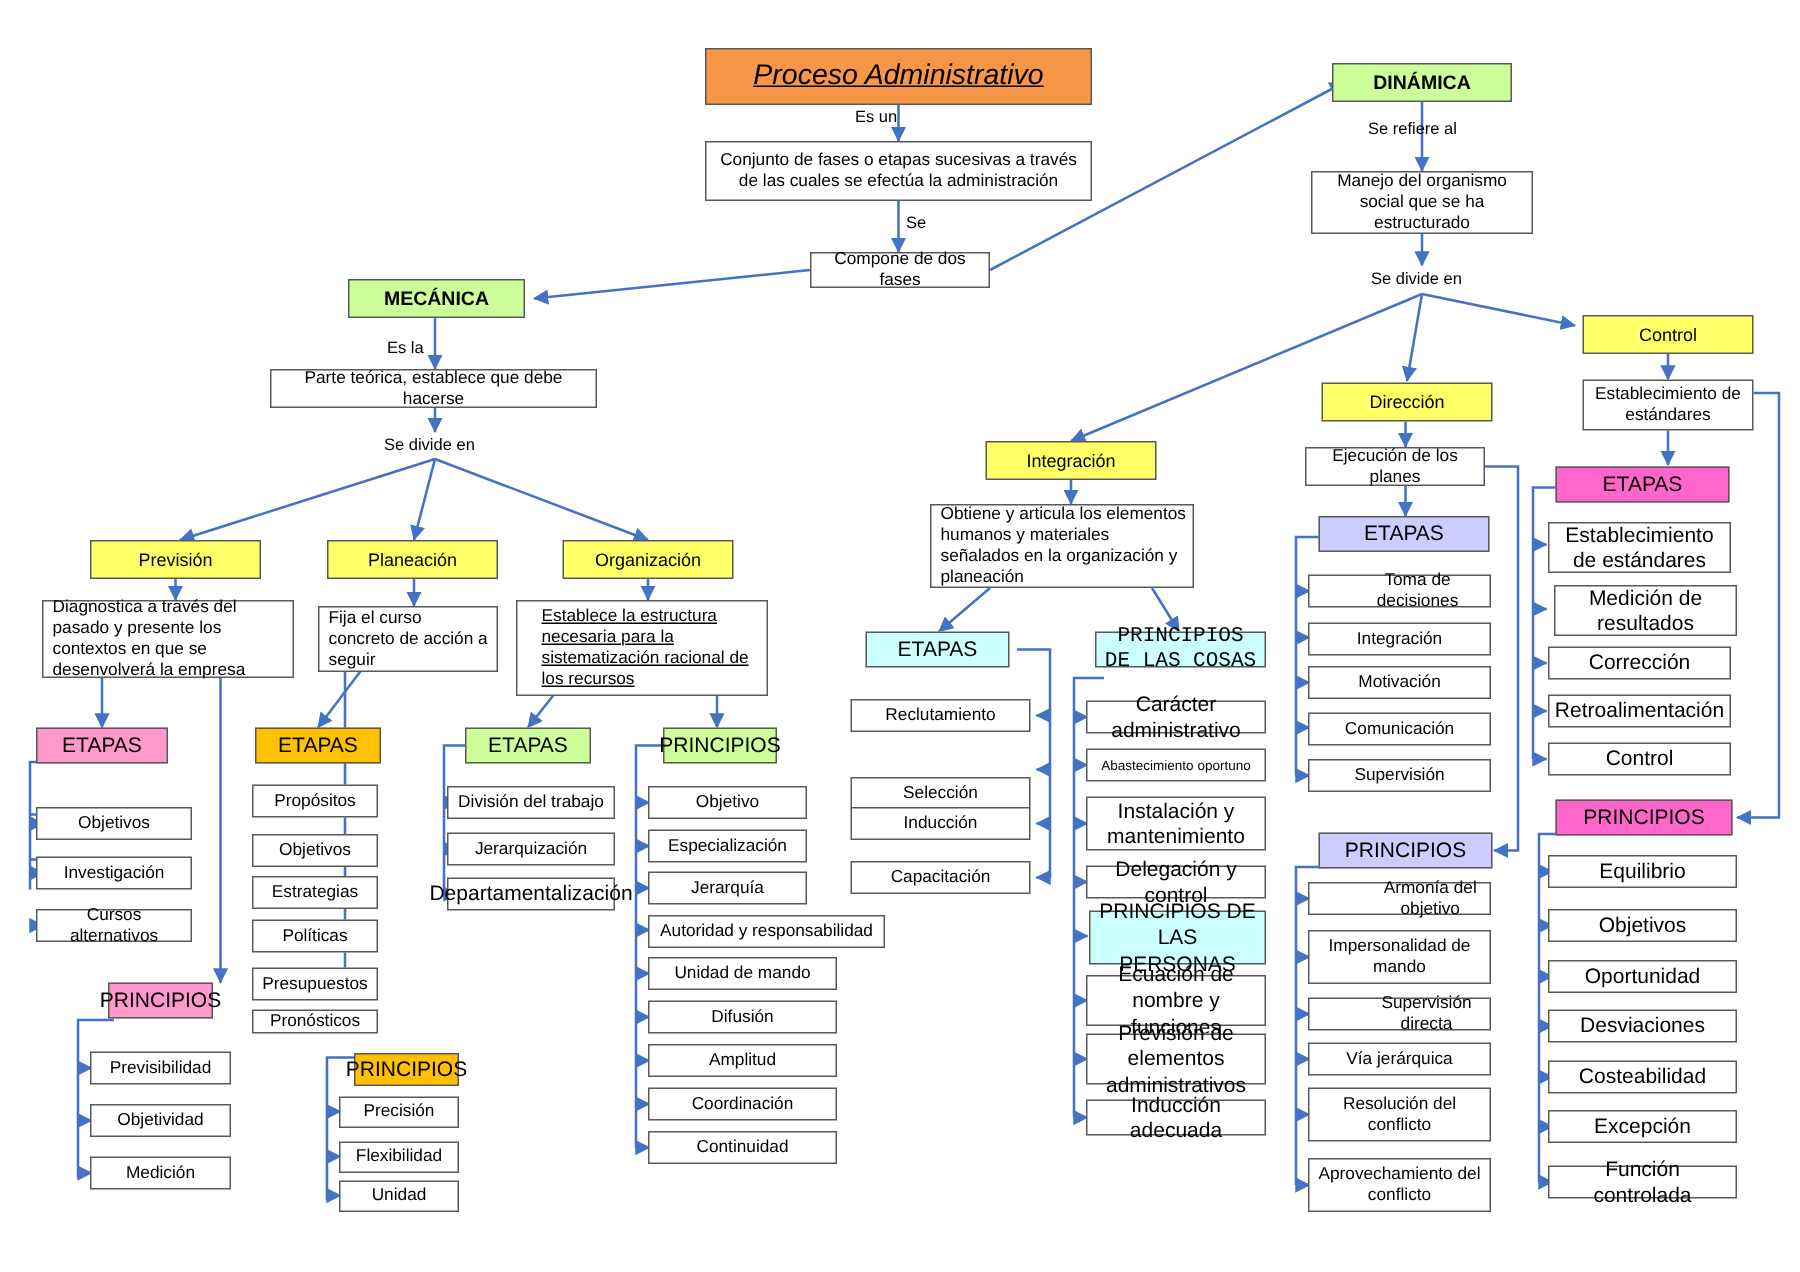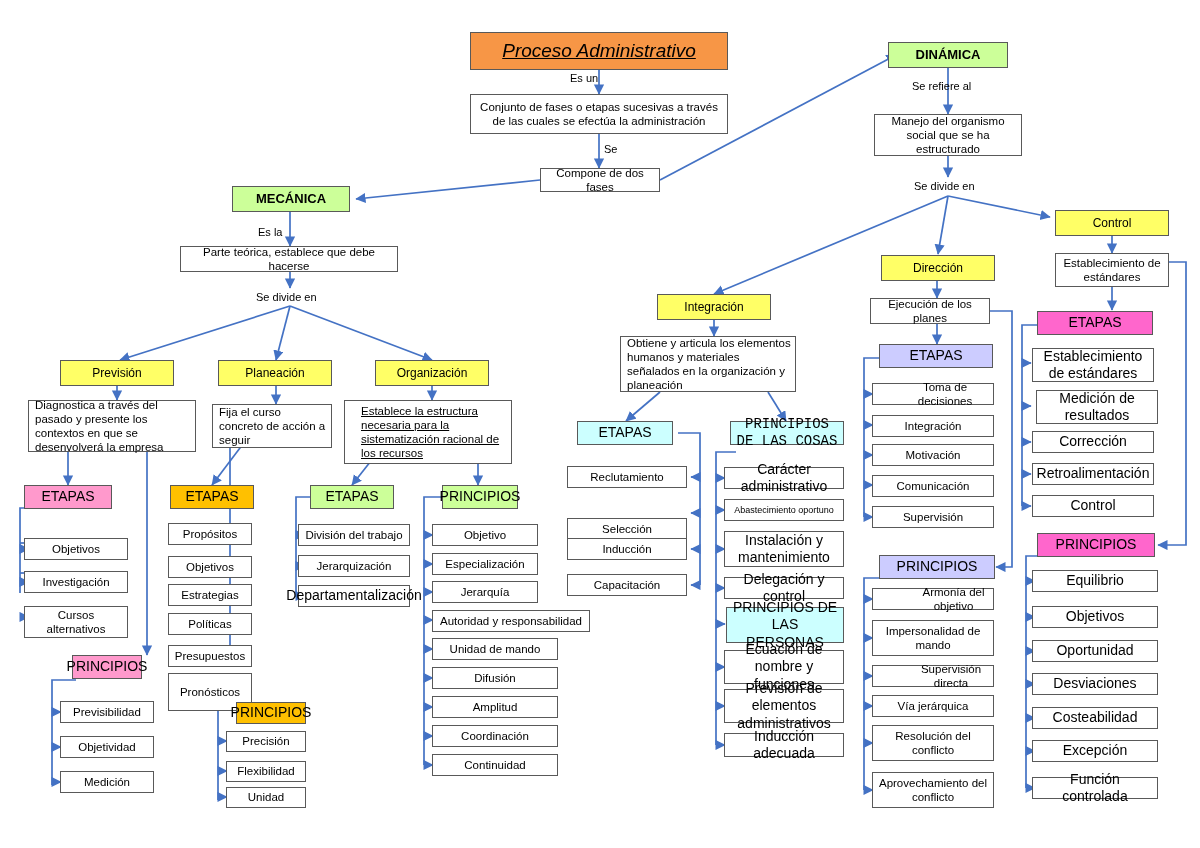--- a/index.html
+++ b/index.html
@@ -280,21 +280,21 @@
   </div>
   <div class="node f-pink small" style="left:24px; top:485px; width:88px; height:24px;">
     <span>ETAPAS</span>
   </div>
   <div class="node" style="left:24px; top:538px; width:104px; height:22px;">
     <span>Objetivos</span>
     </div>
   <div class="node" style="left:24px; top:571px; width:104px; height:22px;">
     <span>Investigación</span>
     </div>
-  <div class="node" style="left:24px; top:606px; width:104px; height:32px;">
+  <div class="node" style="left:24px; top:606px; width:104px; height:22px;">
     <span>Cursos alternativos</span>
     </div>
 
   <div class="node f-pink small" style="left:72px; top:655px; width:70px; height:24px;">
     <span>PRINCIPIOS</span>
   </div>
   <div class="node" style="left:60px; top:701px; width:94px; height:22px;">
     <span>Previsibilidad</span>
     </div>
   <div class="node" style="left:60px; top:736px; width:94px; height:22px;">
@@ -321,21 +321,21 @@
     </div>
   <div class="node" style="left:168px; top:584px; width:84px; height:22px;">
     <span>Estrategias</span>
     </div>
   <div class="node" style="left:168px; top:613px; width:84px; height:22px;">
     <span>Políticas</span>
     </div>
   <div class="node" style="left:168px; top:645px; width:84px; height:22px;">
     <span>Presupuestos</span>
     </div>
-  <div class="node" style="left:168px; top:673px; width:84px; height:38px;">
+  <div class="node" style="left:168px; top:673px; width:84px; height:16px;">
     <span>Pronósticos</span>
     </div>
 
   <div class="node f-amber small" style="left:236px; top:702px; width:70px; height:22px;">
     <span>PRINCIPIOS</span>
   </div>
   <div class="node" style="left:226px; top:731px; width:80px; height:21px;">
     <span>Precisión</span>
     </div>
   <div class="node" style="left:226px; top:761px; width:80px; height:21px;">

